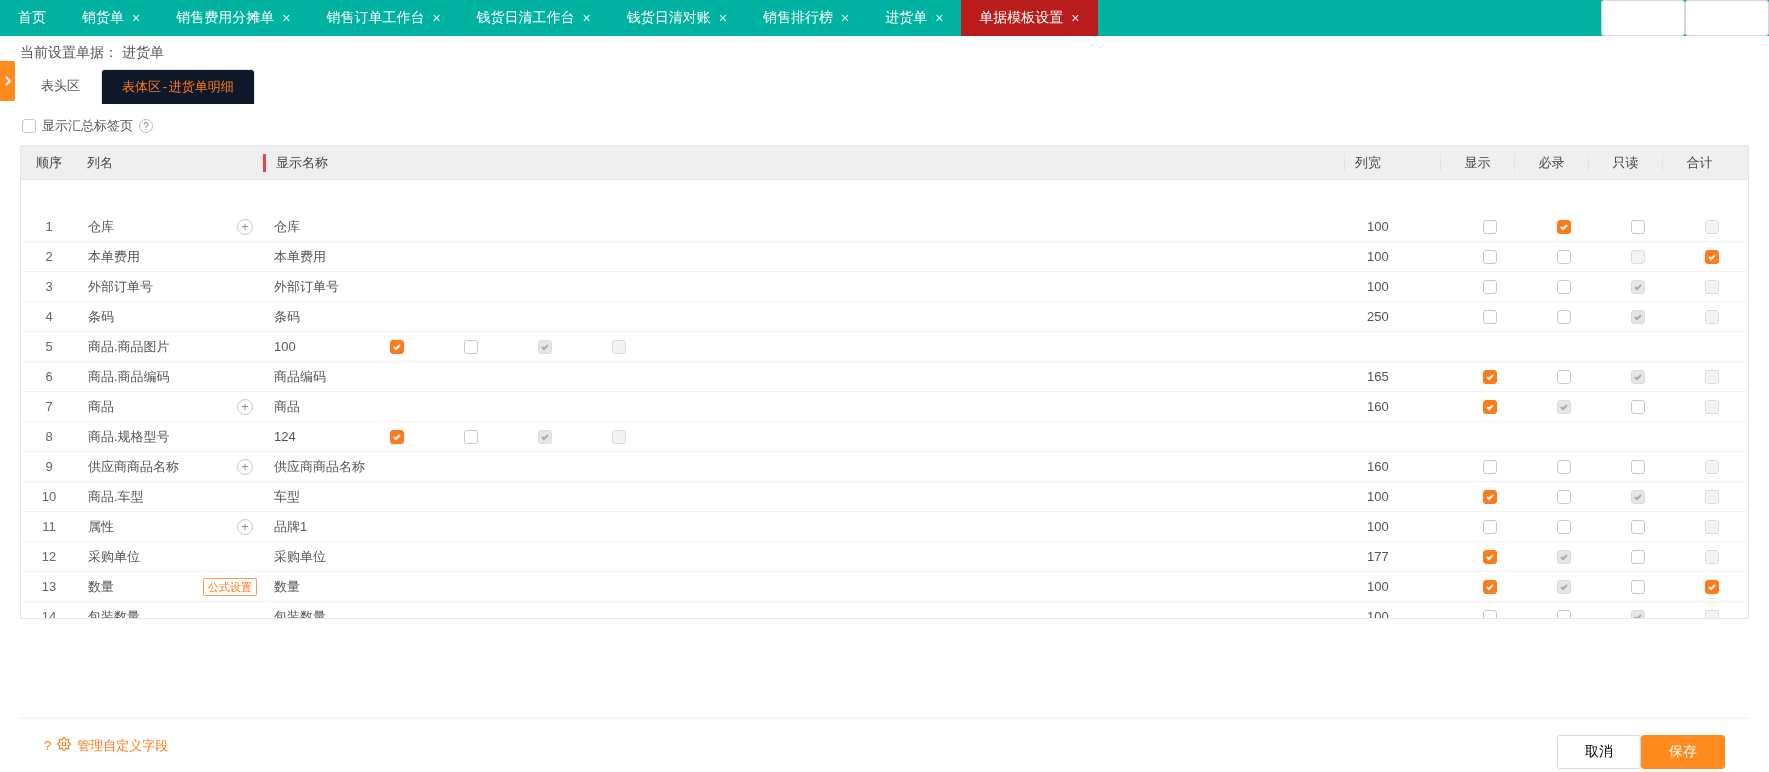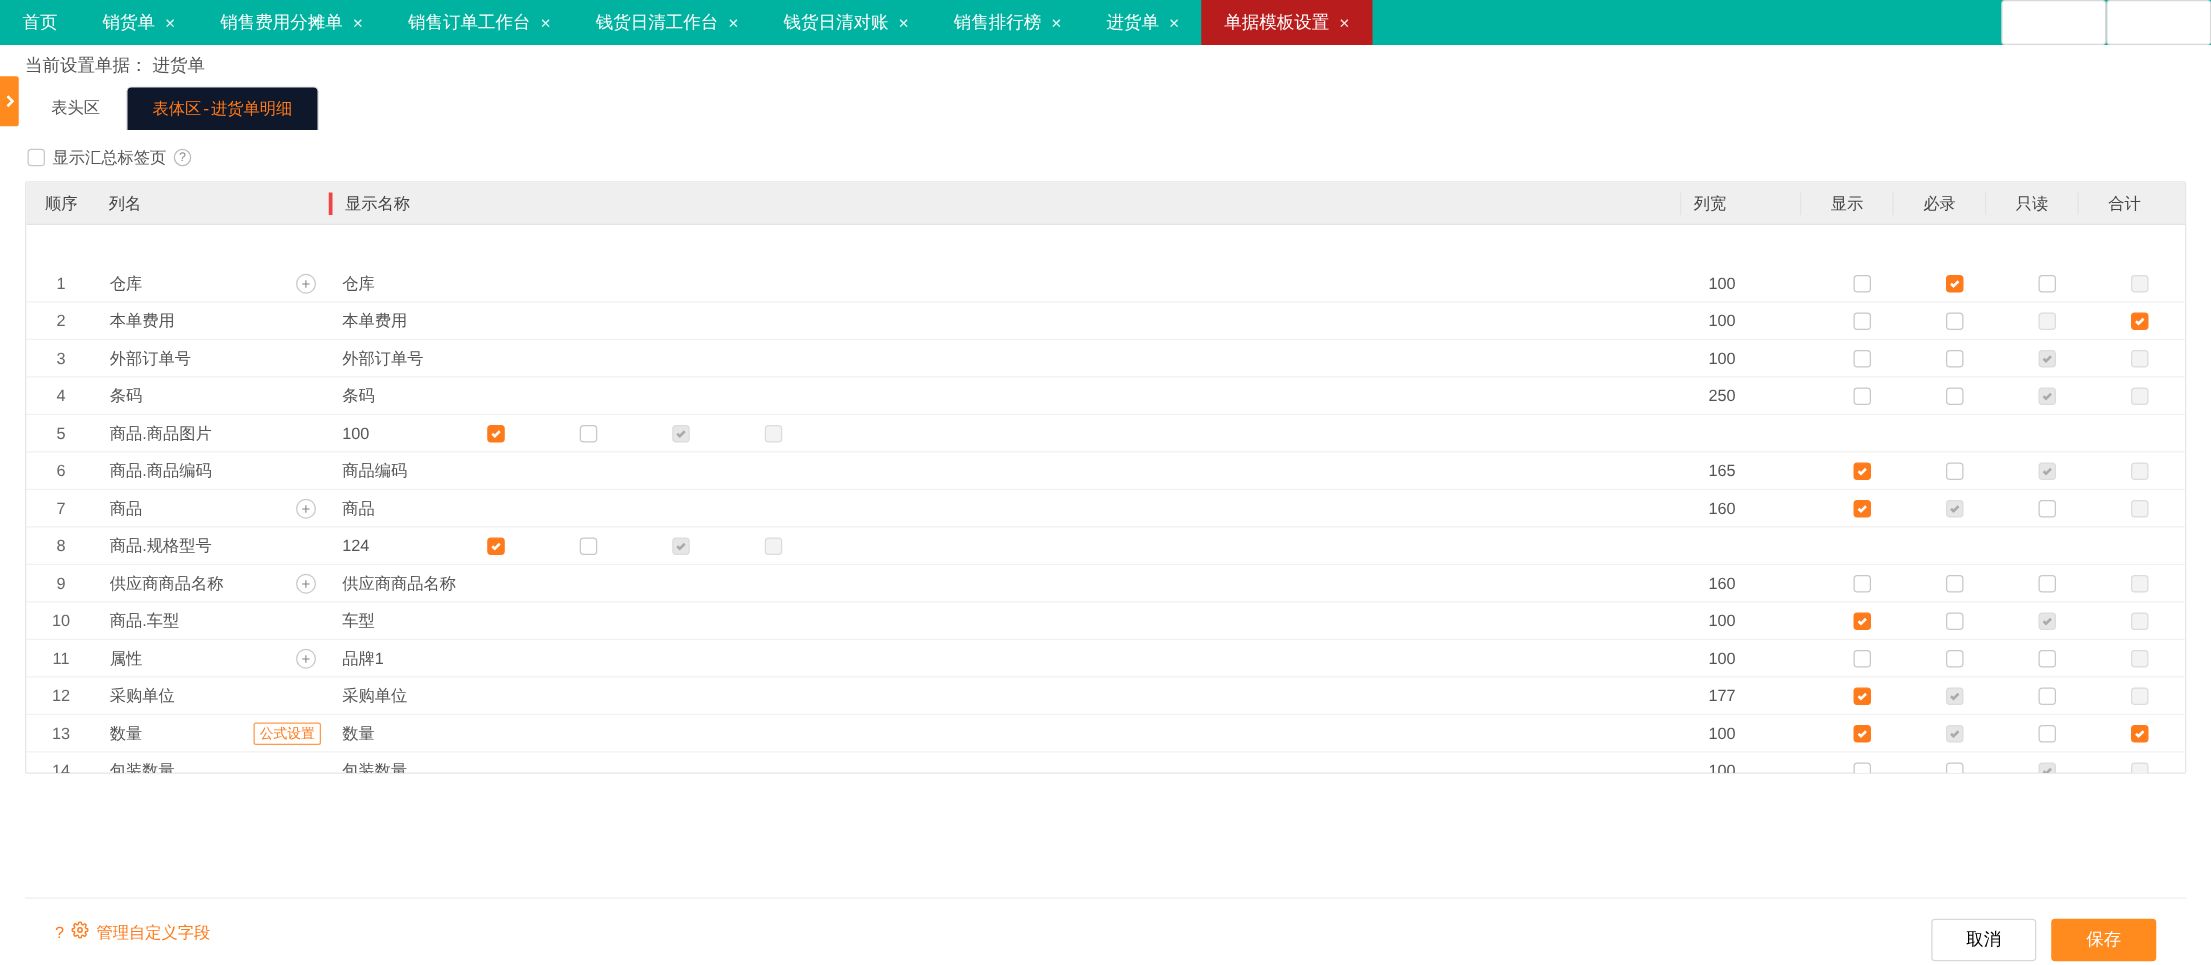--- a/index.html
+++ b/index.html
@@ -129,21 +129,21 @@
   .footer {
     position: absolute; left: 0; right: 0; bottom: 0; height: 54px;
     border-top: 1px solid #eee;
     display: flex; align-items: center; justify-content: space-between;
     padding: 0 24px;
     margin: 0 20px;
     background: #fff;
   }
   .footer-left { display: flex; align-items: center; gap: 6px; color: #ff7a1a; cursor: pointer; }
   .footer-left .qmark { border-color: #ff9a4d; color: #ff7a1a; }
-  .footer-right { display: flex; gap: 12px; margin-top: 12px; }
+  .footer-right { display: flex; gap: 0; margin-top: 12px; }
   .btn {
     min-width: 84px; height: 34px; border-radius: 3px; border: 1px solid #d8d8d8;
     background: #fff; font-size: 14px; cursor: pointer;
     display: inline-flex; align-items: center; justify-content: center;
   }
   .btn.primary { background: #ff8a1e; border-color: #ff8a1e; color: #fff; }
 </style>
 </head>
 <body>
 

